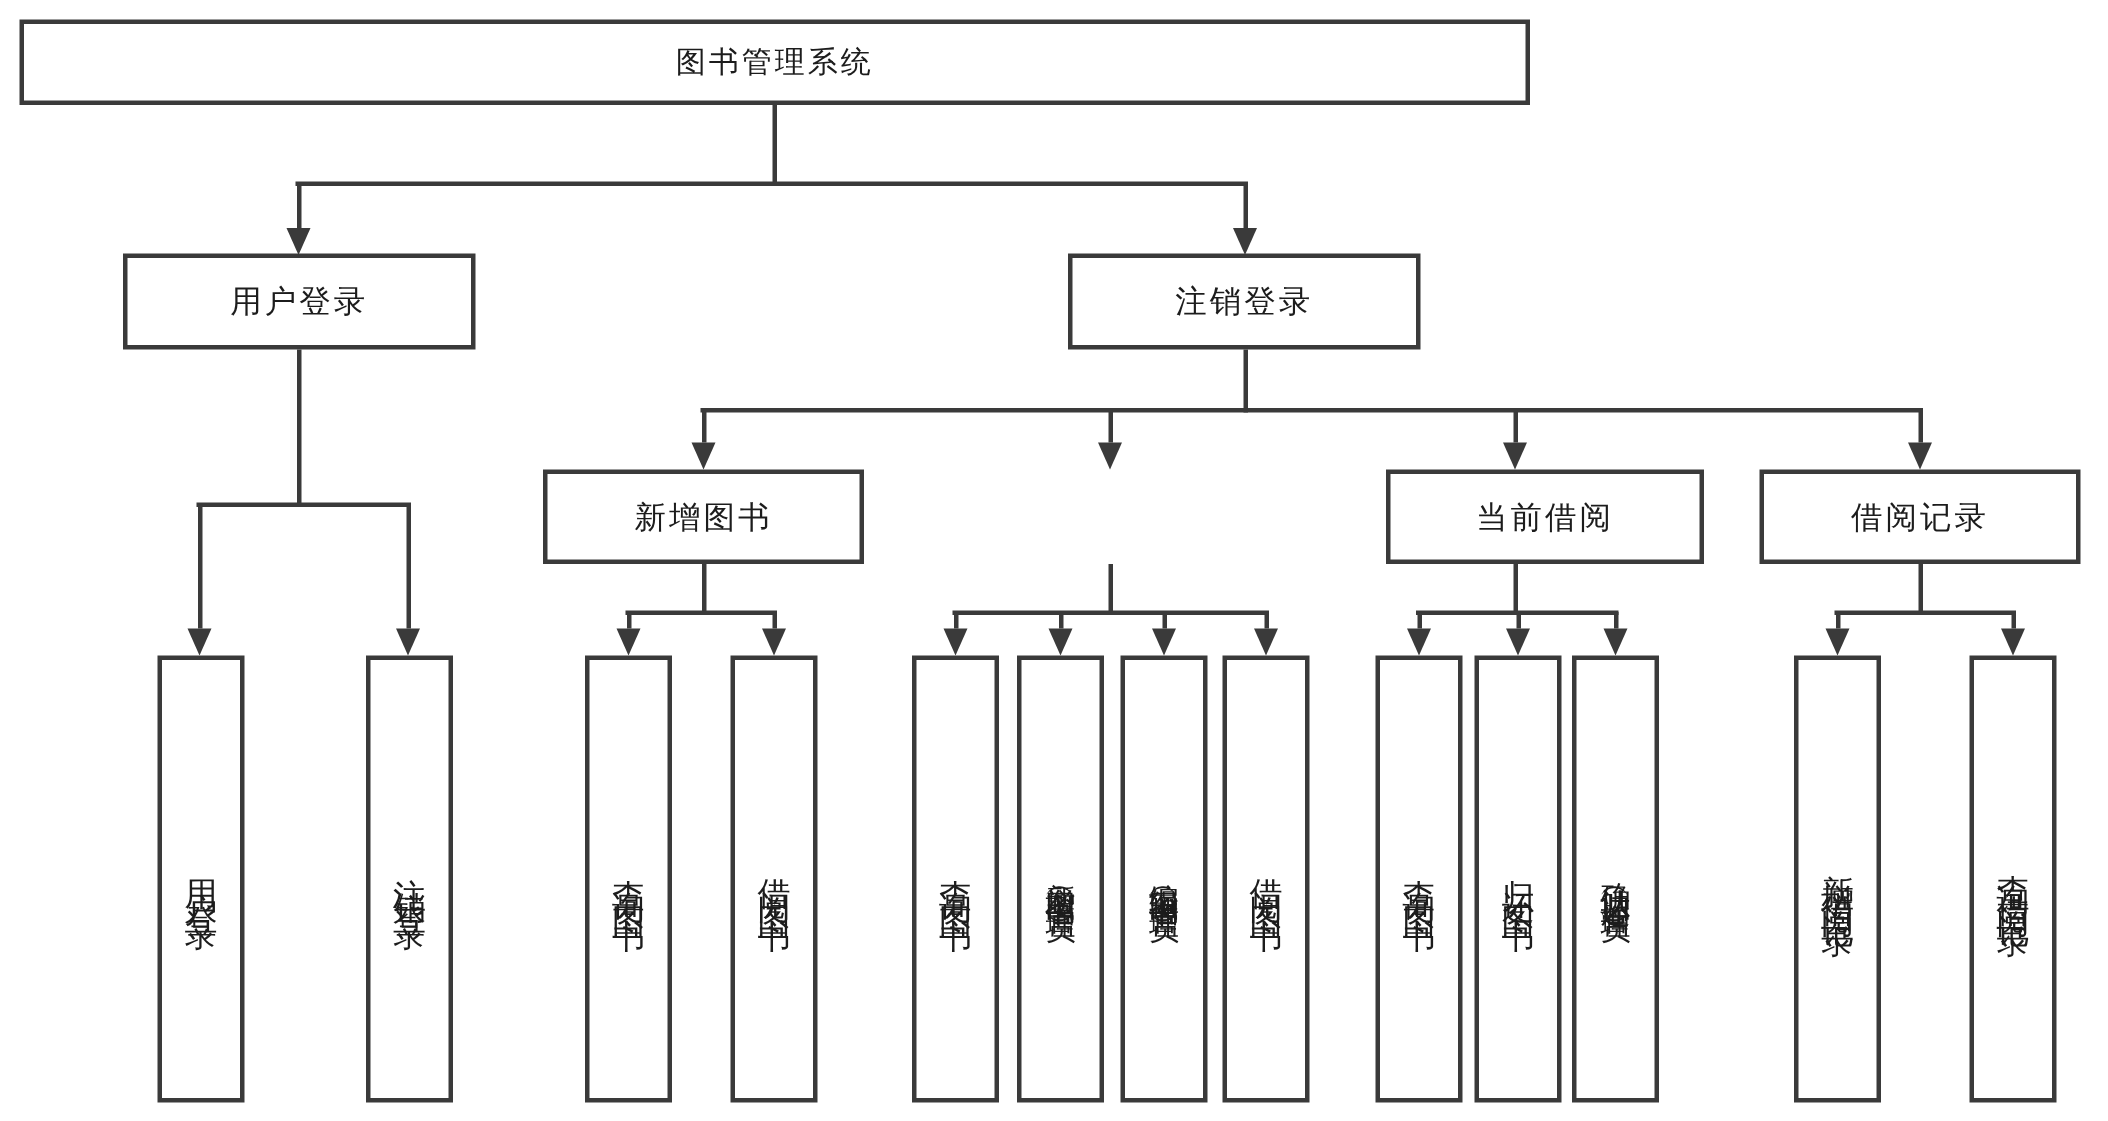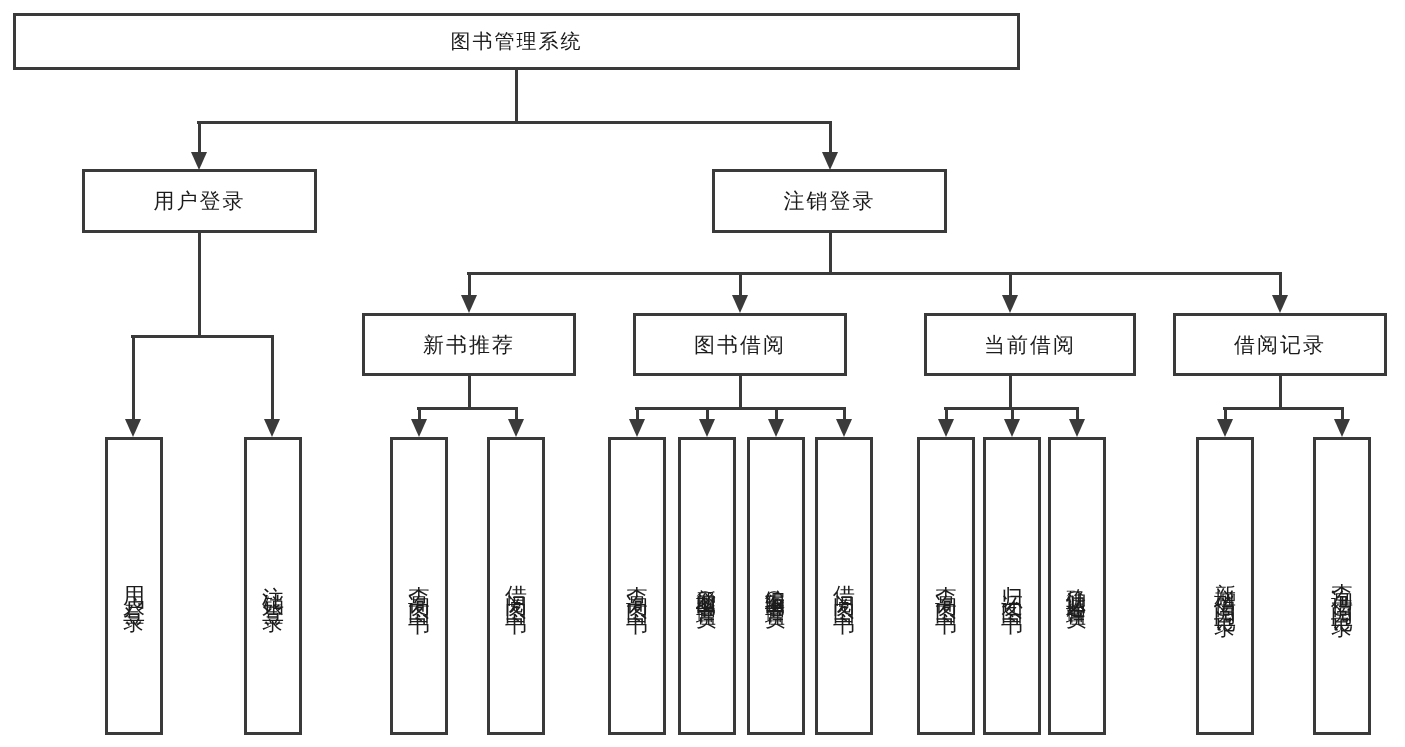--- a/index.html
+++ b/index.html
@@ -80,24 +80,21 @@
   </div>
 
   <div class="box" style="left:82px;top:169px;width:235px;height:64px">
     <span class="hlabel">用户登录</span>
   </div>
   <div class="box" style="left:712px;top:169px;width:235px;height:64px">
     <span class="hlabel">注销登录</span>
   </div>
 
   <div class="box" style="left:362px;top:313px;width:214px;height:63px">
-    <span class="hlabel">新书推荐</span>
-  </div>
-  <div class="box" style="left:633px;top:313px;width:214px;height:63px">
-    <span class="hlabel">图书借阅</span>
+    <span class="hlabel">新增图书</span>
   </div>
   <div class="box" style="left:924px;top:313px;width:212px;height:63px">
     <span class="hlabel">当前借阅</span>
   </div>
   <div class="box" style="left:1173px;top:313px;width:214px;height:63px">
     <span class="hlabel">借阅记录</span>
   </div>
 
   <div class="box leaf" style="left:105px;top:437px;width:58px;height:298px">
     <span class="vtext">用户登录</span>

